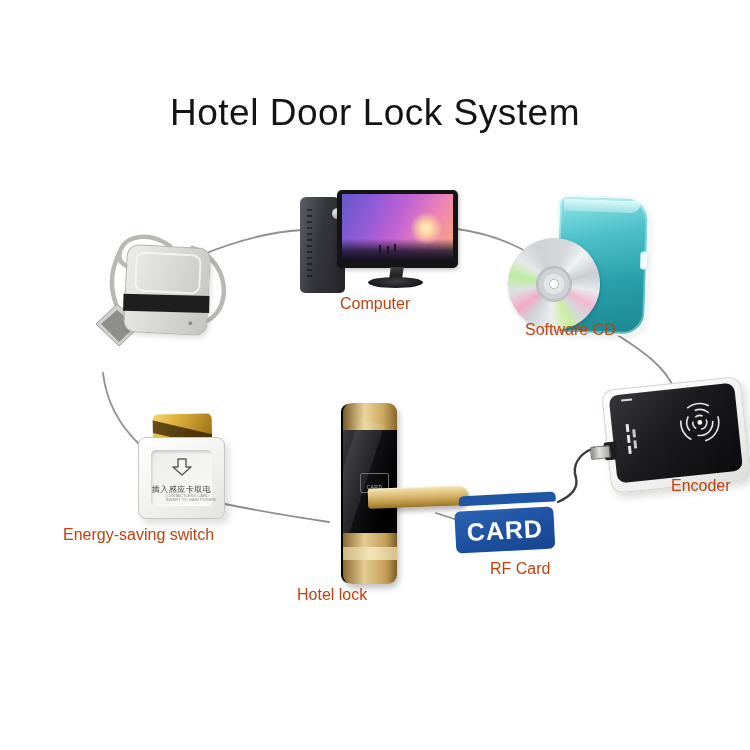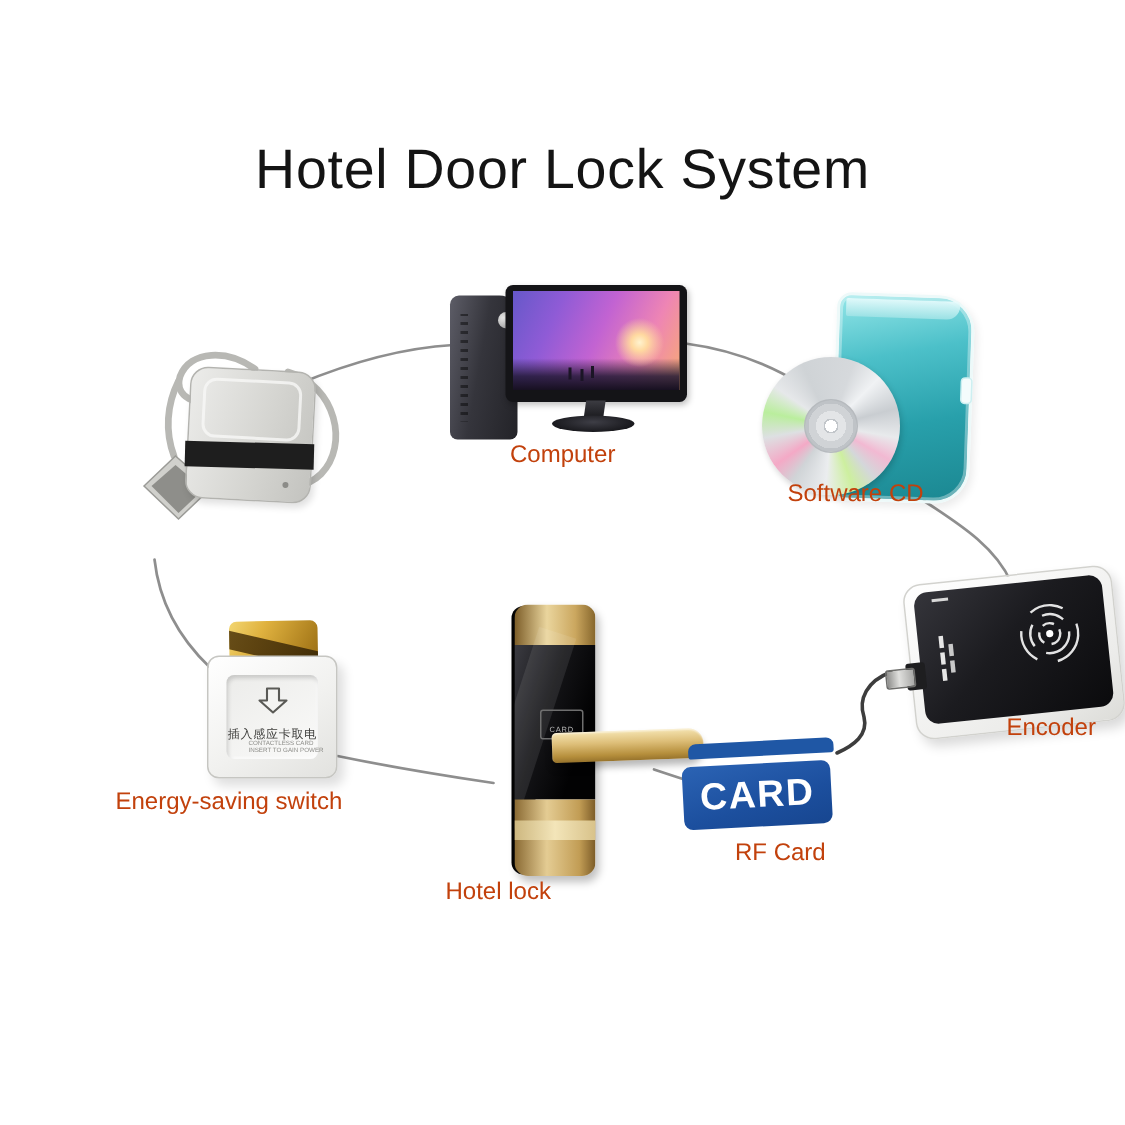--- a/index.html
+++ b/index.html
@@ -231,16 +231,16 @@
   <div id="rfcard">
     <div class="rf-stripe"></div>
     <div class="rf-body">CARD</div>
   </div>
 
   <div class="lbl" style="left:340px;top:295px;">Computer</div>
   <div class="lbl" style="left:525px;top:321px;">Software CD</div>
   <div class="lbl" style="left:623px;top:477px;margin-left:48px;">Encoder</div>
   <div class="lbl" style="left:474px;top:560px;margin-left:16px;">RF Card</div>
   <div class="lbl" style="left:297px;top:586px;">Hotel lock</div>
-  <div class="lbl" style="left:77px;top:526px;">Energy-saving switch</div>
+  <div class="lbl" style="left:63px;top:526px;">Energy-saving switch</div>
 
   <div id="title">Hotel Door Lock System</div>
 </div>
 
 </body></html>

